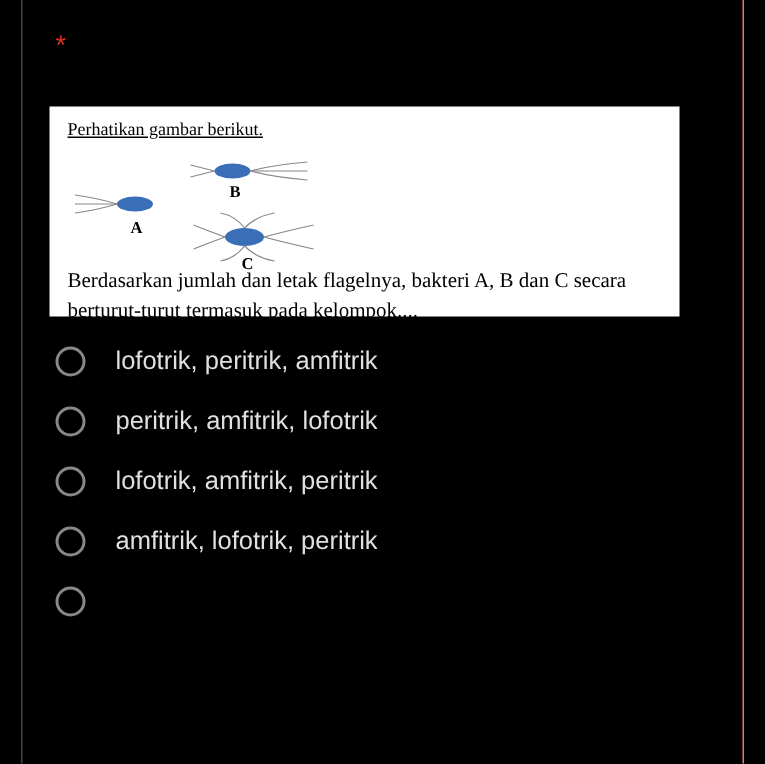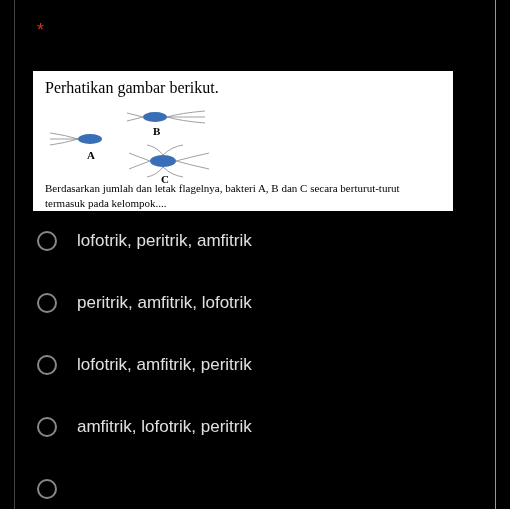--- a/index.html
+++ b/index.html
@@ -32,40 +32,41 @@
       background: #fff;
       width: 420px;
       height: 140px;
       margin-bottom: 20px;
       padding: 8px 12px;
       font-family: "Times New Roman", serif;
       color: #000;
       position: relative;
     }
     .img-title {
-      font-size: 16px;
+      font-size: 12px;
+      text-decoration: underline;
     }
     .diagram-area {
       position: relative;
       height: 80px;
       margin-top: 4px;
     }
     .bact-label {
       position: absolute;
       font-size: 11px;
       font-weight: bold;
     }
     .img-footer {
-      font-size: 11px;
+      font-size: 14px;
       line-height: 1.4;
     }
     .options {
       display: flex;
       flex-direction: column;
-      gap: 42px;
+      gap: 20px;
       margin-top: 12px;
       margin-left: 4px;
     }
     .option-row {
       display: flex;
       align-items: center;
       gap: 20px;
       cursor: pointer;
     }
     .radio {

